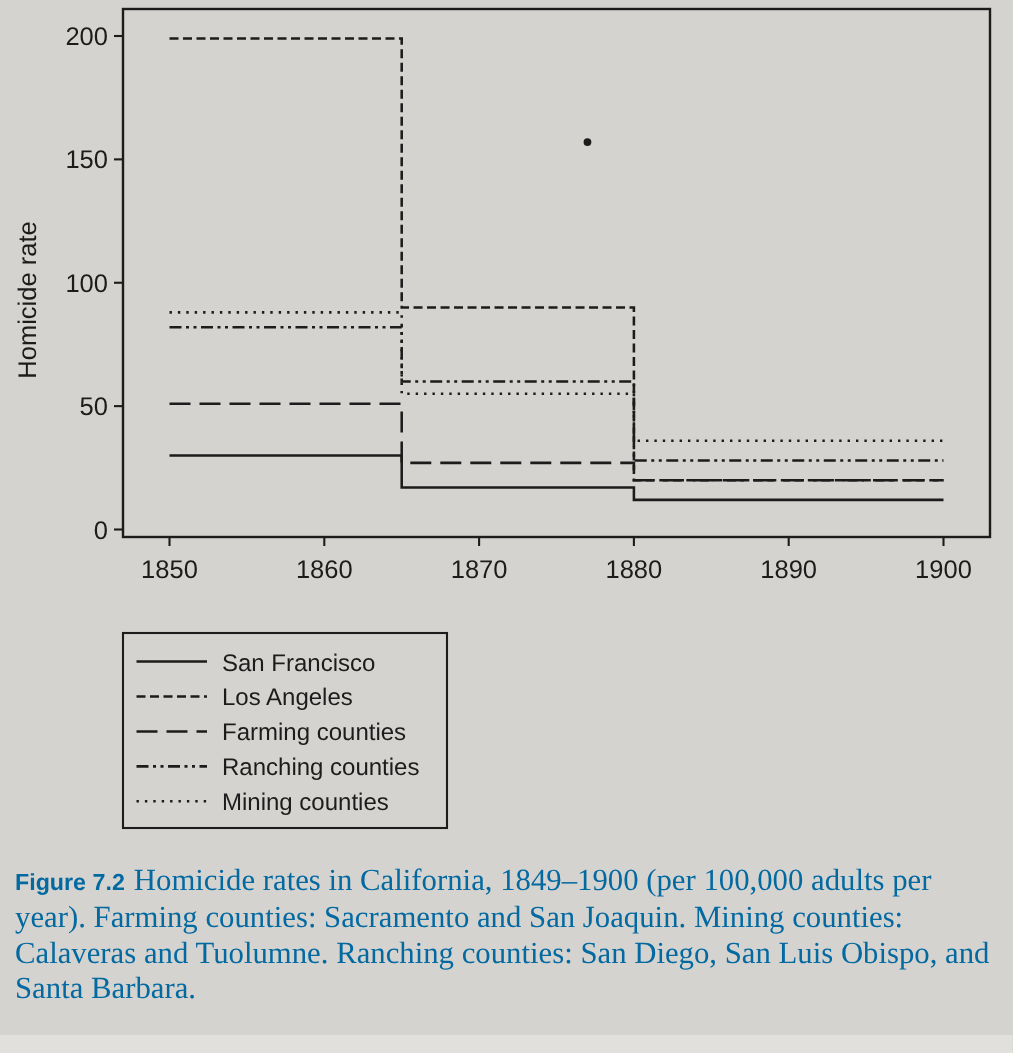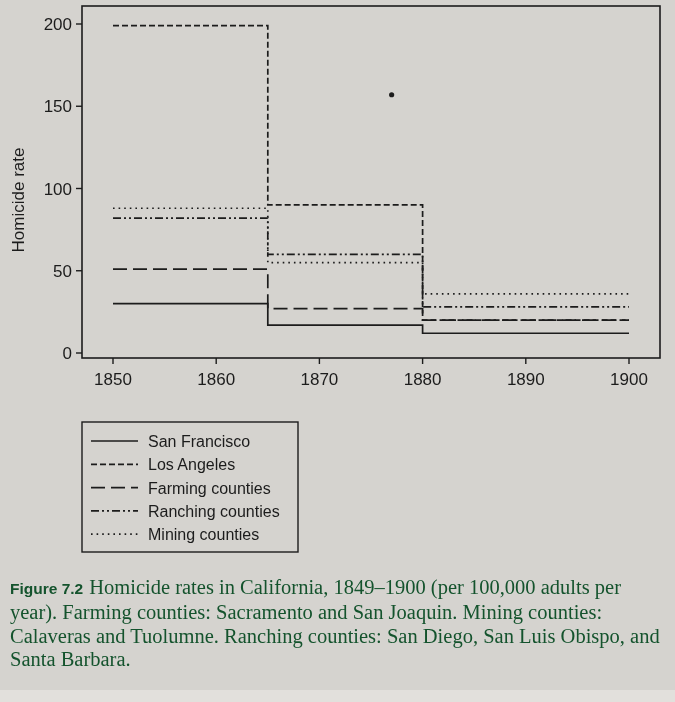--- a/index.html
+++ b/index.html
@@ -7,21 +7,21 @@
     width: 675px; height: 702px; overflow: hidden;
     background: #d5d3cf;
     position: relative;
     font-family: "Liberation Sans", sans-serif;
     color: #1c1c1c;
   }
   #chart-svg { position: absolute; left: 0; top: 0; }
   .caption {
     position: absolute; left: 10px; top: 576px; width: 660px;
     font-family: "Liberation Serif", serif;
-    font-size: 20.5px; line-height: 23.8px; color: #14532d;
+    font-size: 20.5px; line-height: 23.8px; color: #0369a1;
   }
   .caption .fig-label {
     font-family: "Liberation Sans", sans-serif;
     font-weight: bold; font-size: 15.5px; margin-right: 6px;
   }
   .bottom-band {
     position: absolute; left: 0; right: 0; top: 690px; height: 12px;
     background: #e2e0dc;
   }
 </style>

